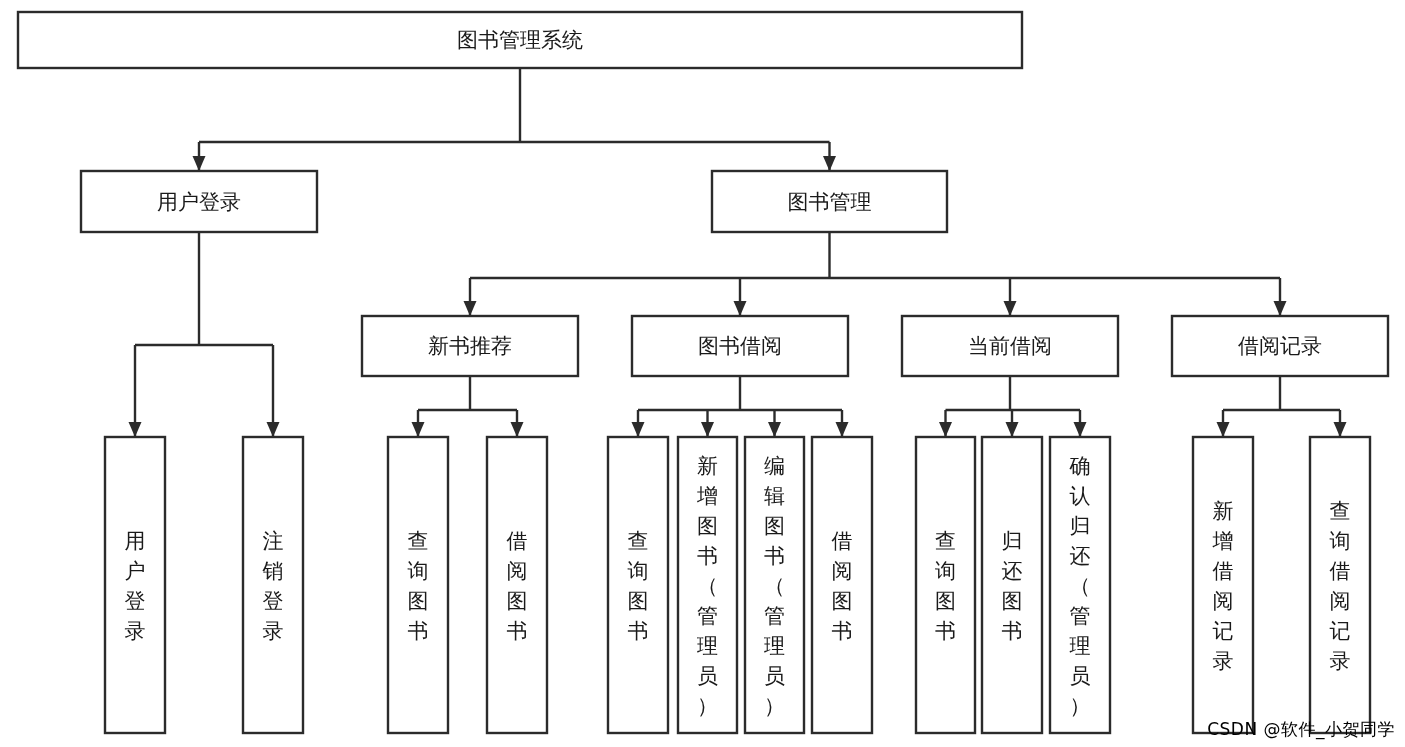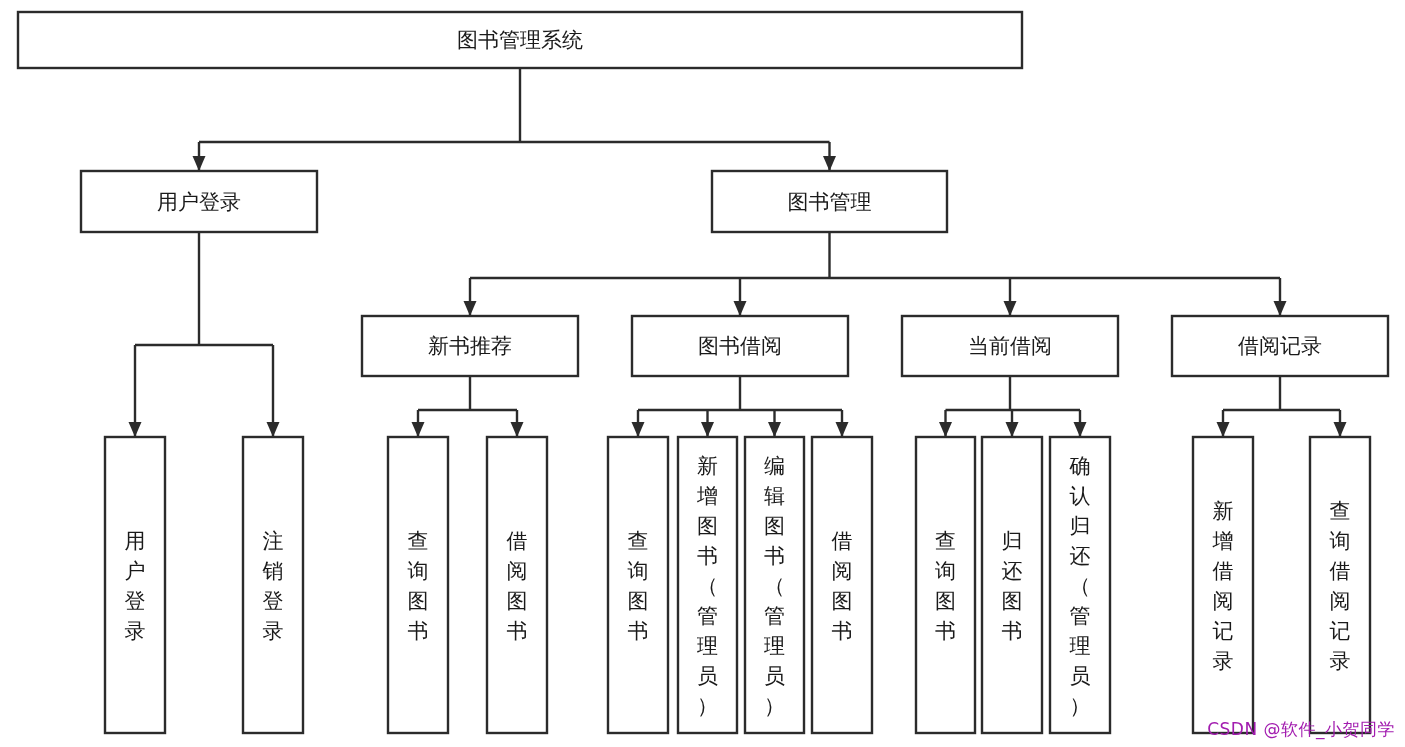--- a/index.html
+++ b/index.html
@@ -54,21 +54,21 @@
     font-size: 21px;
     fill: #1a1a1a;
     text-anchor: middle;
   }
   .watermark {
     position: absolute;
     right: 10px;
     bottom: 6px;
     font-family: "DejaVu Sans", "Liberation Sans", sans-serif;
     font-size: 17px;
-    color: #a21caf;
+    color: #000000;
     letter-spacing: 0.5px;
     user-select: none;
     white-space: nowrap;
     text-align: center;
   }
 </style>
 </head>
 <body>
 
 <div id="diagram-root">

